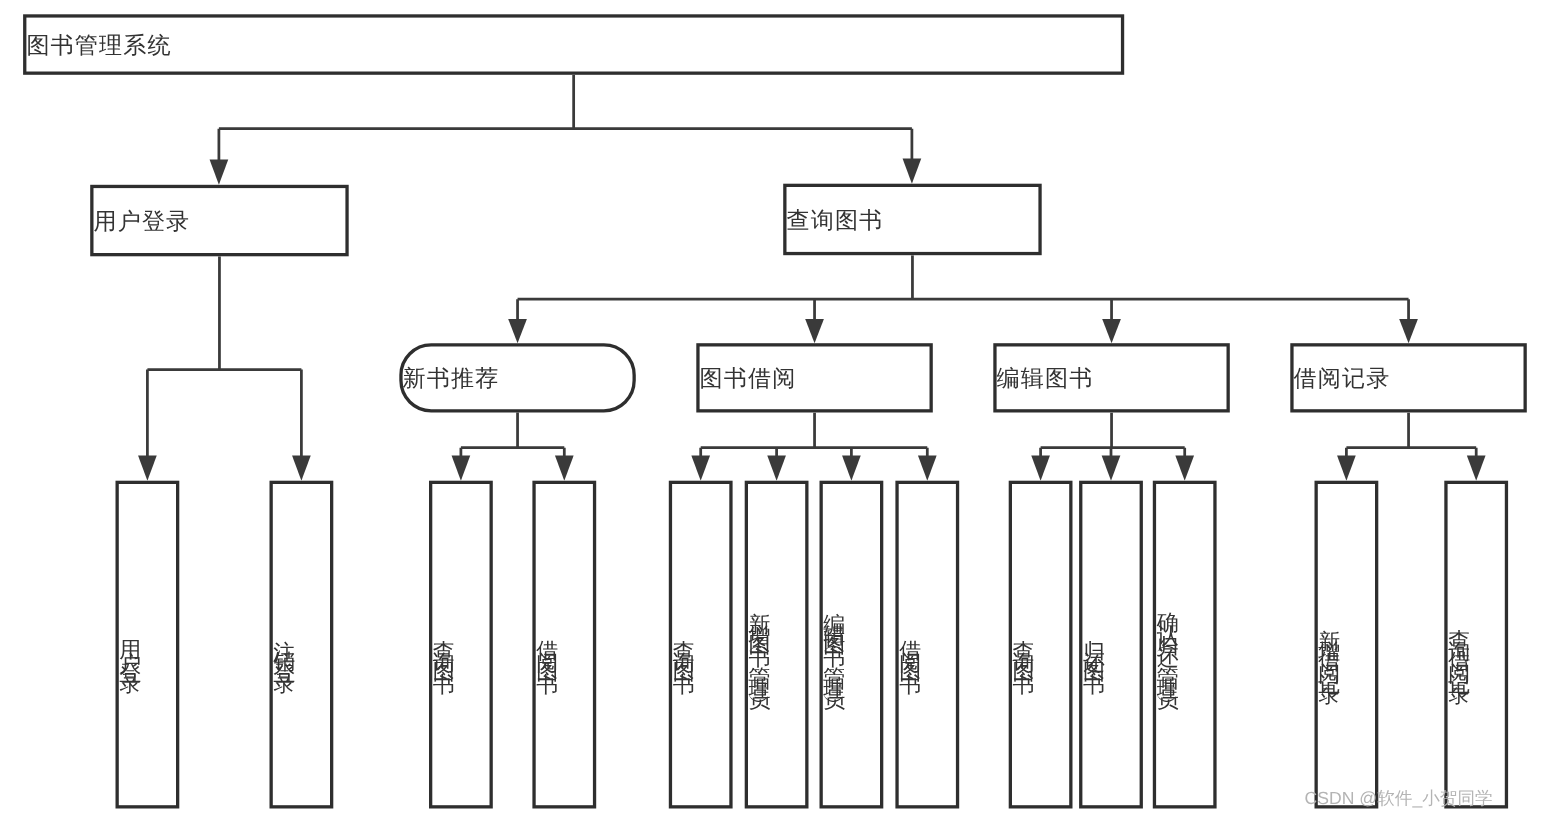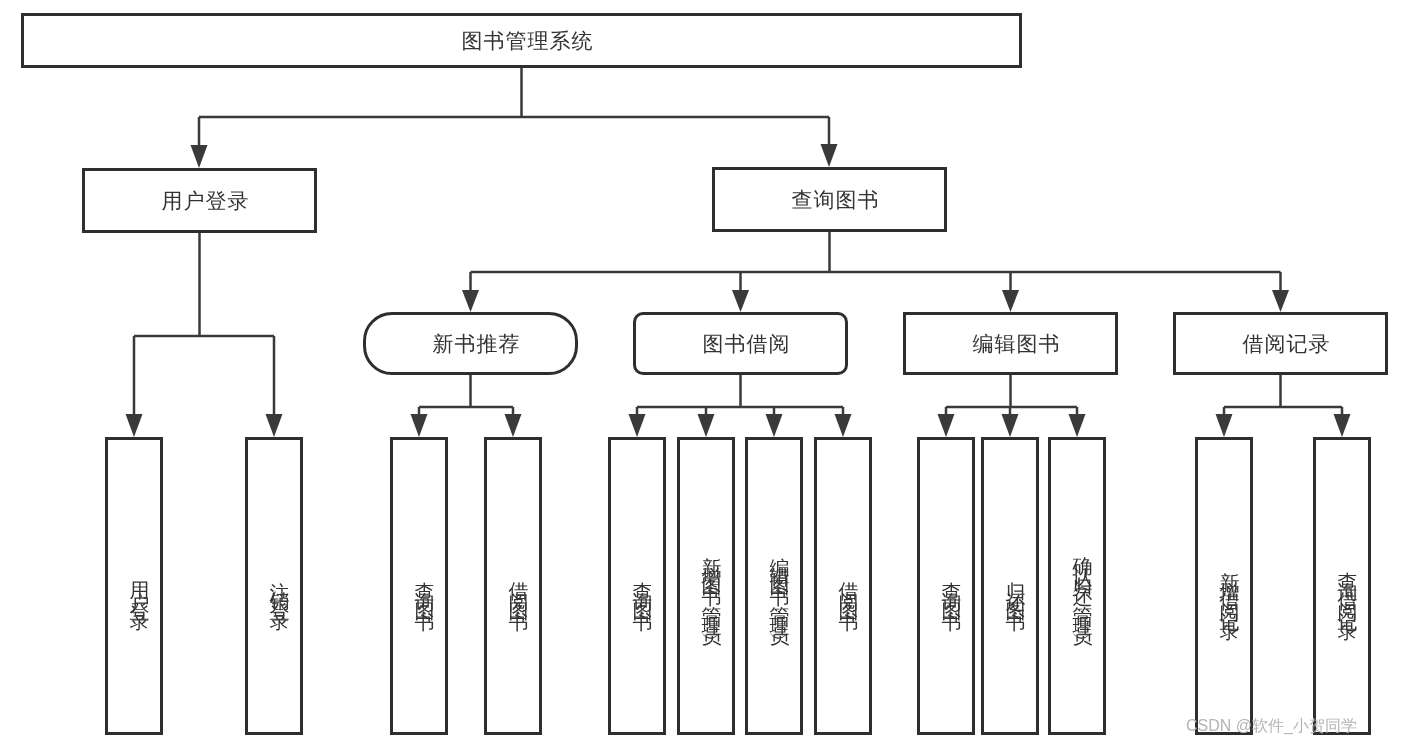--- a/index.html
+++ b/index.html
@@ -17,37 +17,36 @@
     left: 0; top: 0;
     width: 1405px; height: 747px;
     z-index: 1;
   }
   .node {
     position: absolute;
     background: #ffffff;
     border: 3px solid #2e2e2e;
     display: flex;
     align-items: center;
-    justify-content: center;
+    justify-content: flex-start;
     z-index: 2;
     color: #333333;
-    padding-left: 12px;
   }
   .node .hlabel {
     font-size: 21px;
     letter-spacing: 1px;
     color: #333333;
     white-space: nowrap;
   }
   .root  { left: 21px;  top: 13px;  width: 1001px; height: 55px; }
   .lvl2a { left: 82px;  top: 168px; width: 235px;  height: 65px; }
   .lvl2b { left: 712px; top: 167px; width: 235px;  height: 65px; }
   .lvl3  { top: 312px; width: 215px; height: 63px; }
   .l3a { left: 363px; border-radius: 29px; }
-  .l3b { left: 633px; border-radius: 10px; }
+  .l3b { left: 633px; }
   .l3c { left: 903px; }
   .l3d { left: 1173px; }
   .leaf {
     top: 437px;
     width: 58px;
     height: 298px;
   }
   .leaf .vlabel {
     writing-mode: vertical-rl;
     text-orientation: mixed;

